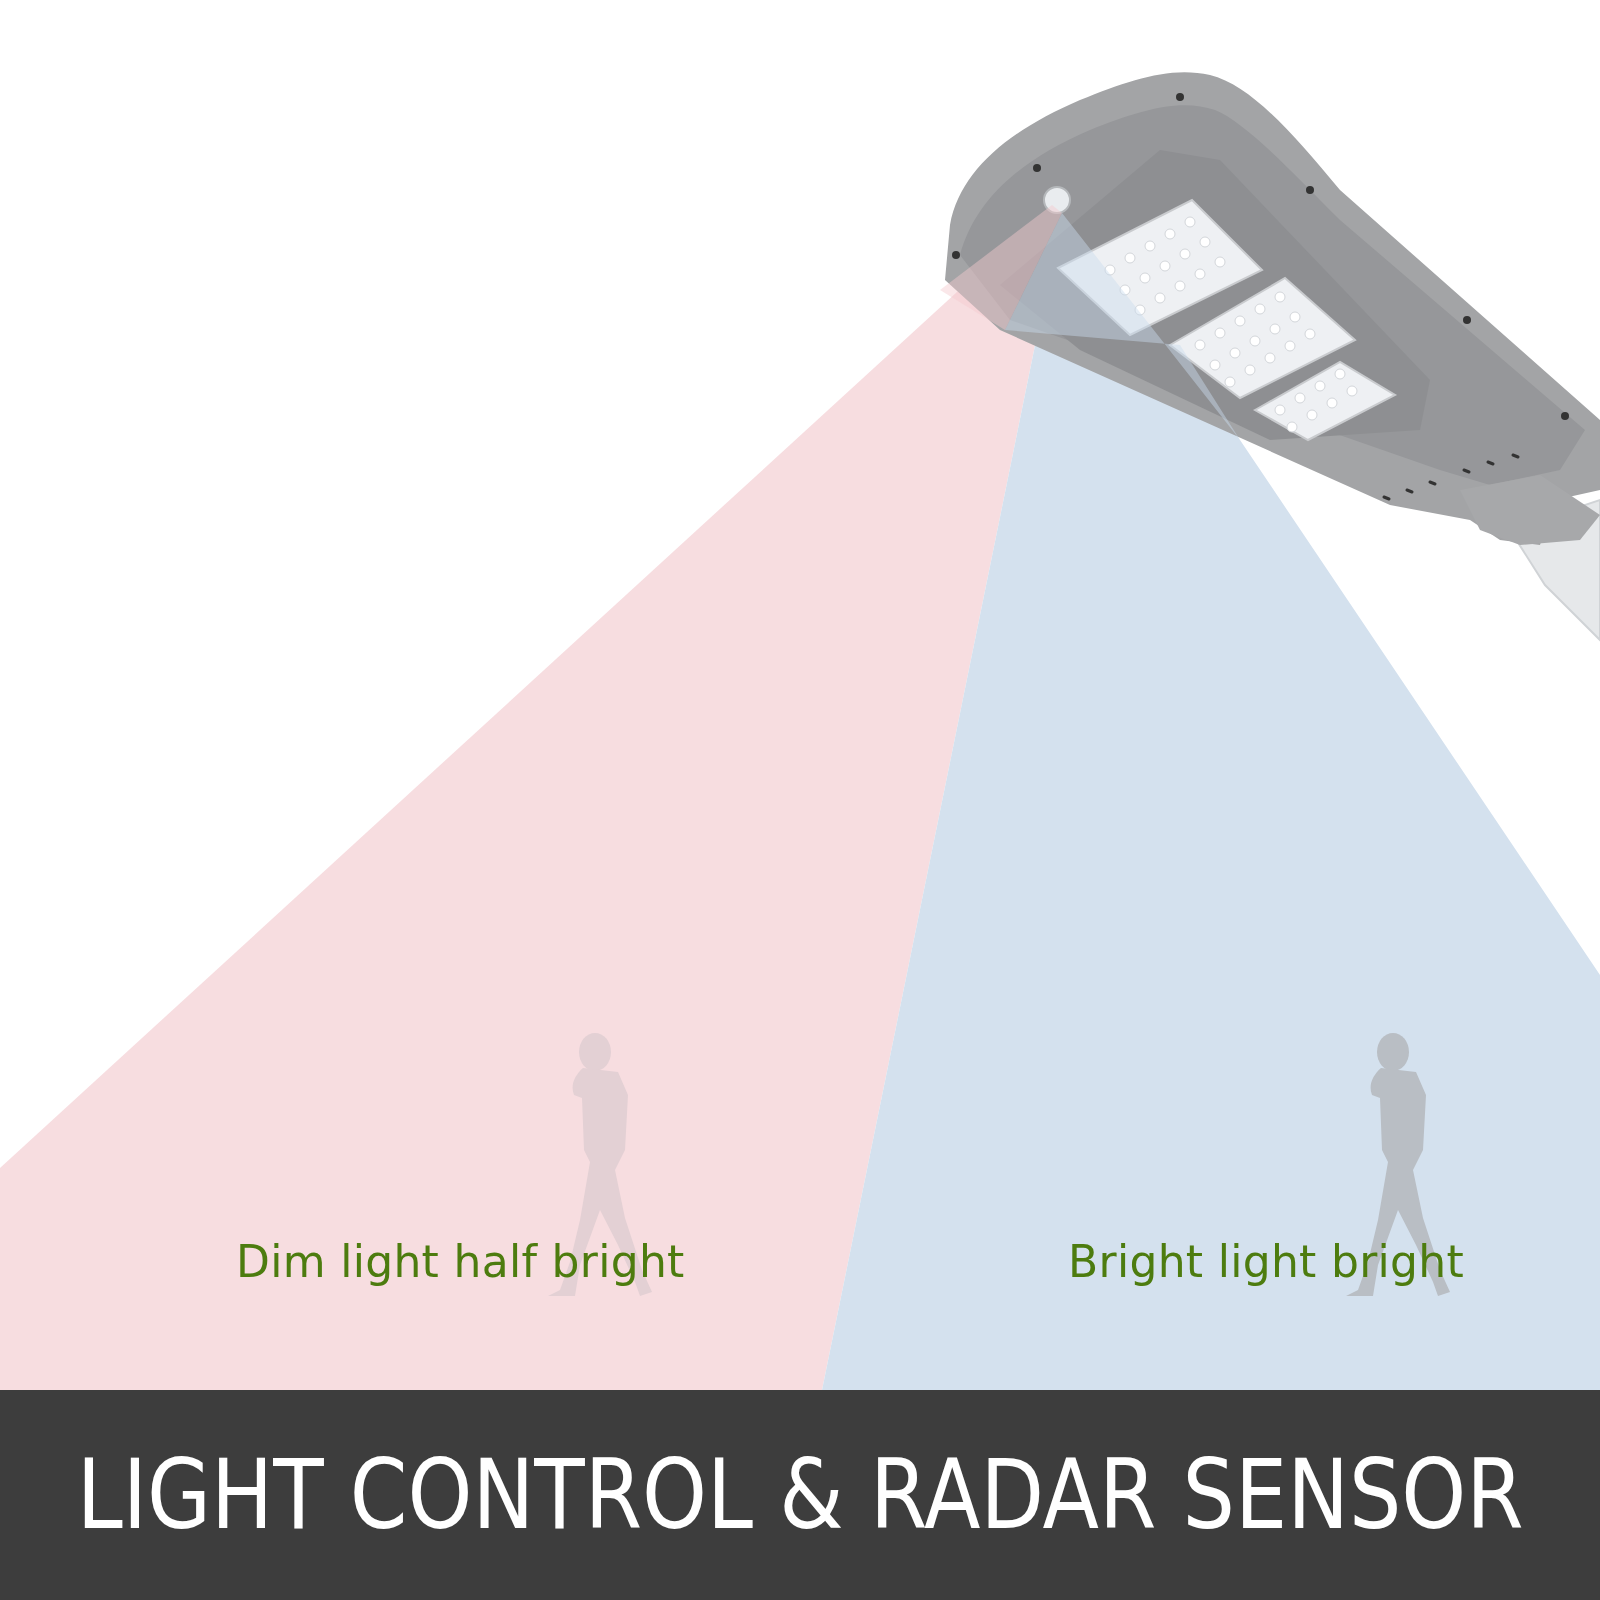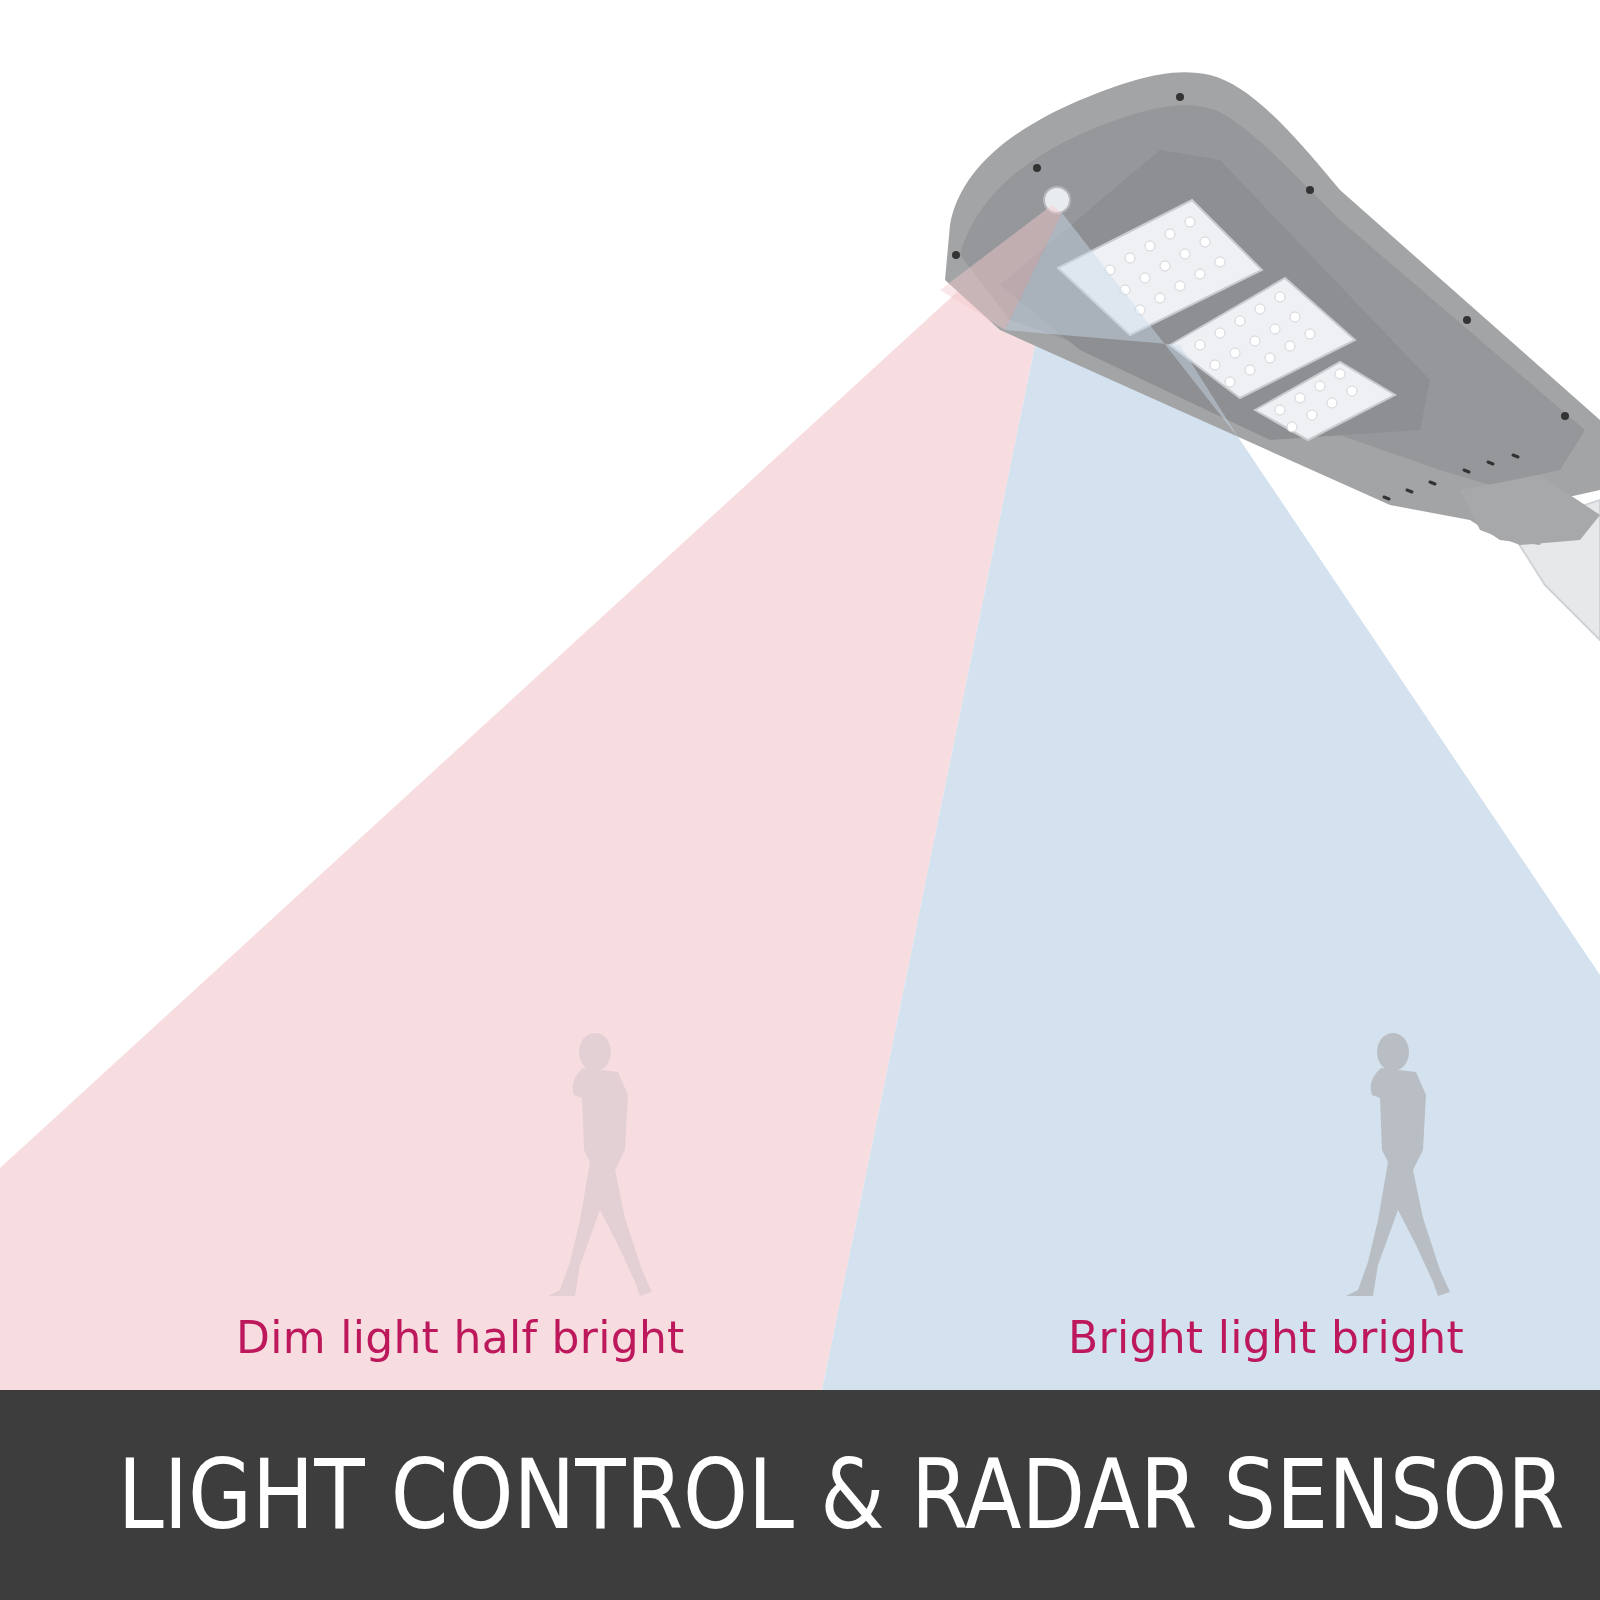--- a/index.html
+++ b/index.html
@@ -1,22 +1,22 @@
 <!DOCTYPE html>
 <html><head>
 <meta charset="utf-8">
 <style>
   html, body { margin:0; padding:0; }
   body { width:1600px; height:1600px; position:relative; overflow:hidden; background:#ffffff; font-family:"DejaVu Sans", sans-serif; }
   .scene { position:absolute; left:0; top:0; width:1600px; height:1390px; }
   .scene svg { position:absolute; left:0; top:0; }
-  .caption { position:absolute; top:1312px; font-size:44px; color:#be185d; letter-spacing:0.3px; font-family:"DejaVu Sans", sans-serif; }
+  .caption { position:absolute; top:1236px; font-size:44px; color:#4d7c0f; letter-spacing:0.3px; font-family:"DejaVu Sans", sans-serif; }
   .caption.left { left:236px; }
   .caption.right { left:1068px; }
-  .banner { position:absolute; left:0; top:1390px; width:1600px; height:210px; background:#3d3d3d; display:flex; align-items:center; justify-content:flex-start; }
+  .banner { position:absolute; left:0; top:1390px; width:1600px; height:210px; background:#3d3d3d; display:flex; align-items:center; justify-content:center; }
   .banner-title { color:#ffffff; font-size:96px; font-family:"DejaVu Sans", sans-serif; font-weight:normal; letter-spacing:0px; transform:scaleX(0.86); transform-origin:center; white-space:nowrap; }
 </style>
 </head>
 <body>
 
 <div class="scene">
   <svg width="1600" height="1390" viewBox="0 0 1600 1390">
 
     <polygon points="1052,205 0,1168 0,1390 822,1390 1062,213" fill="#f7dde0"></polygon>
 

